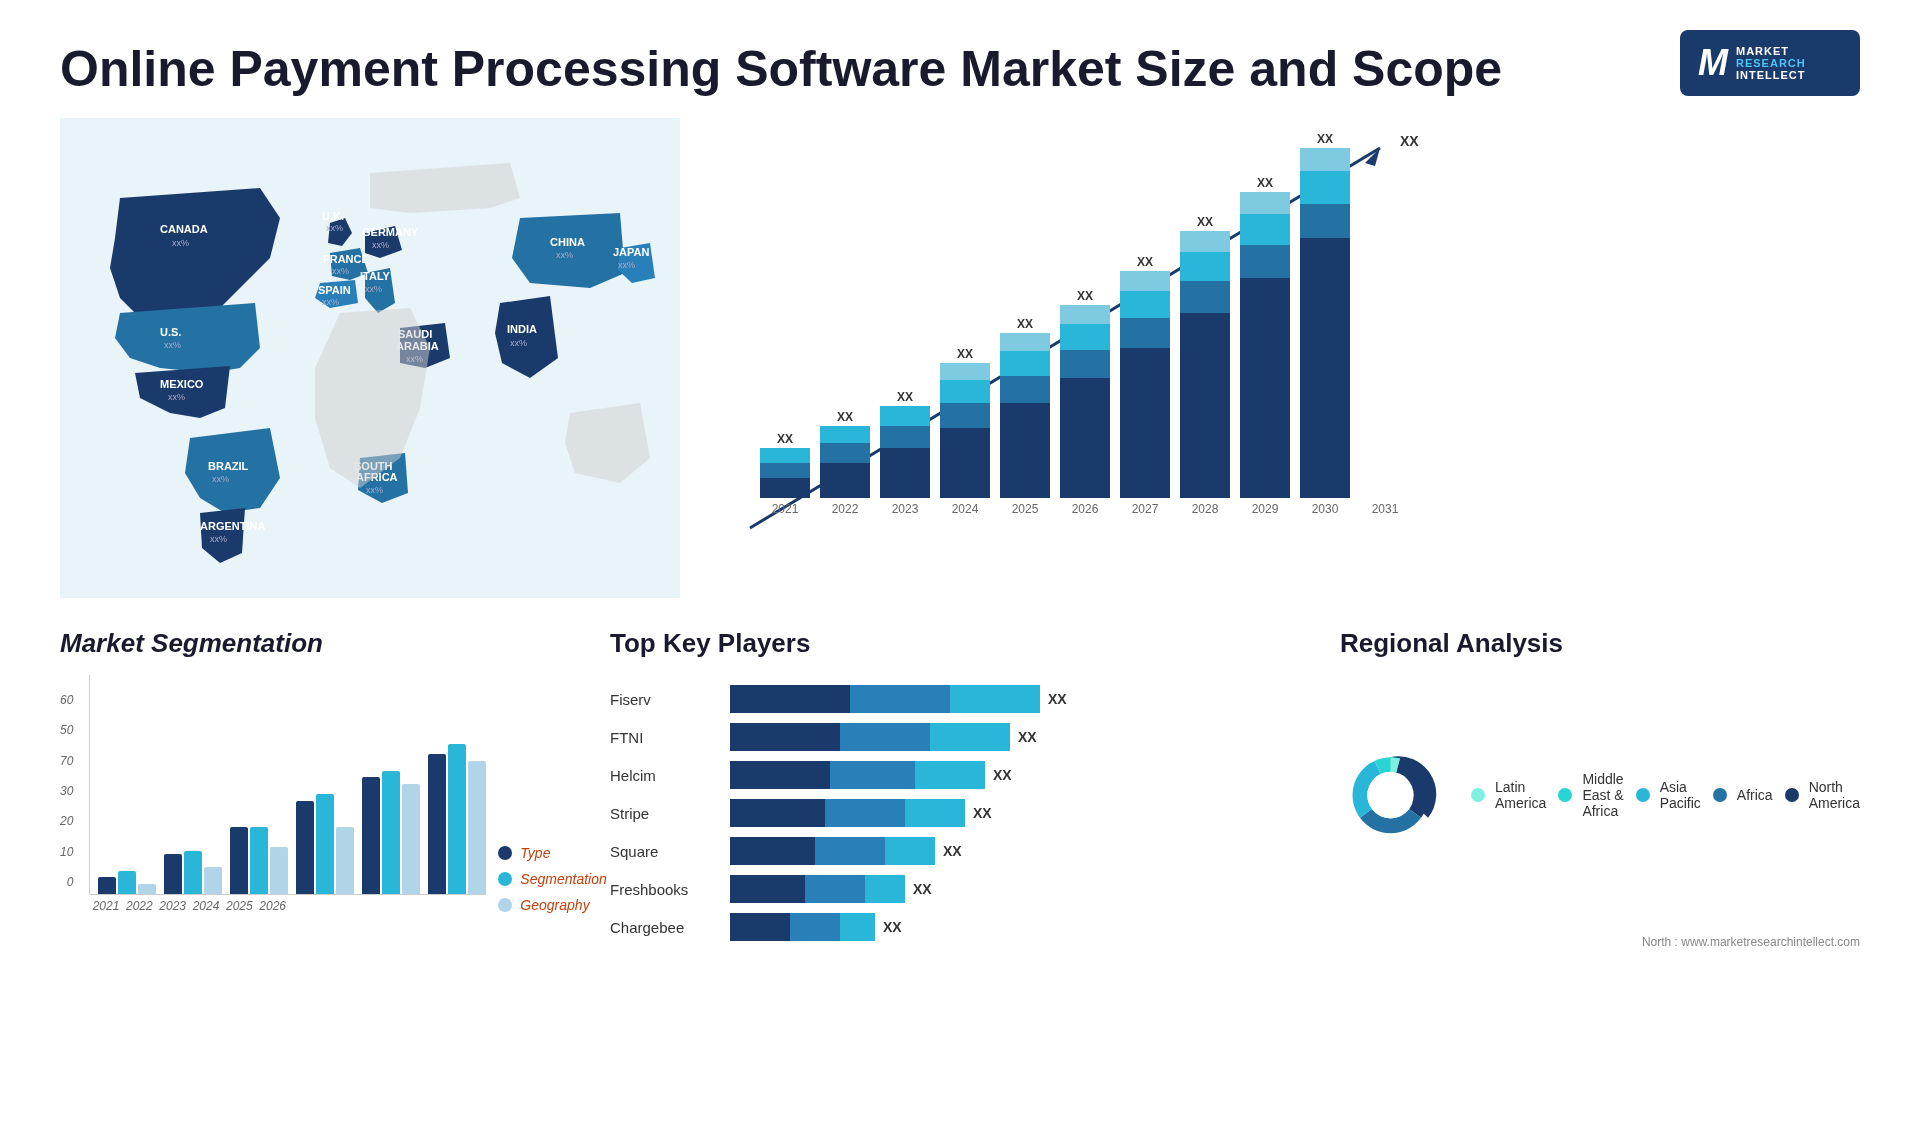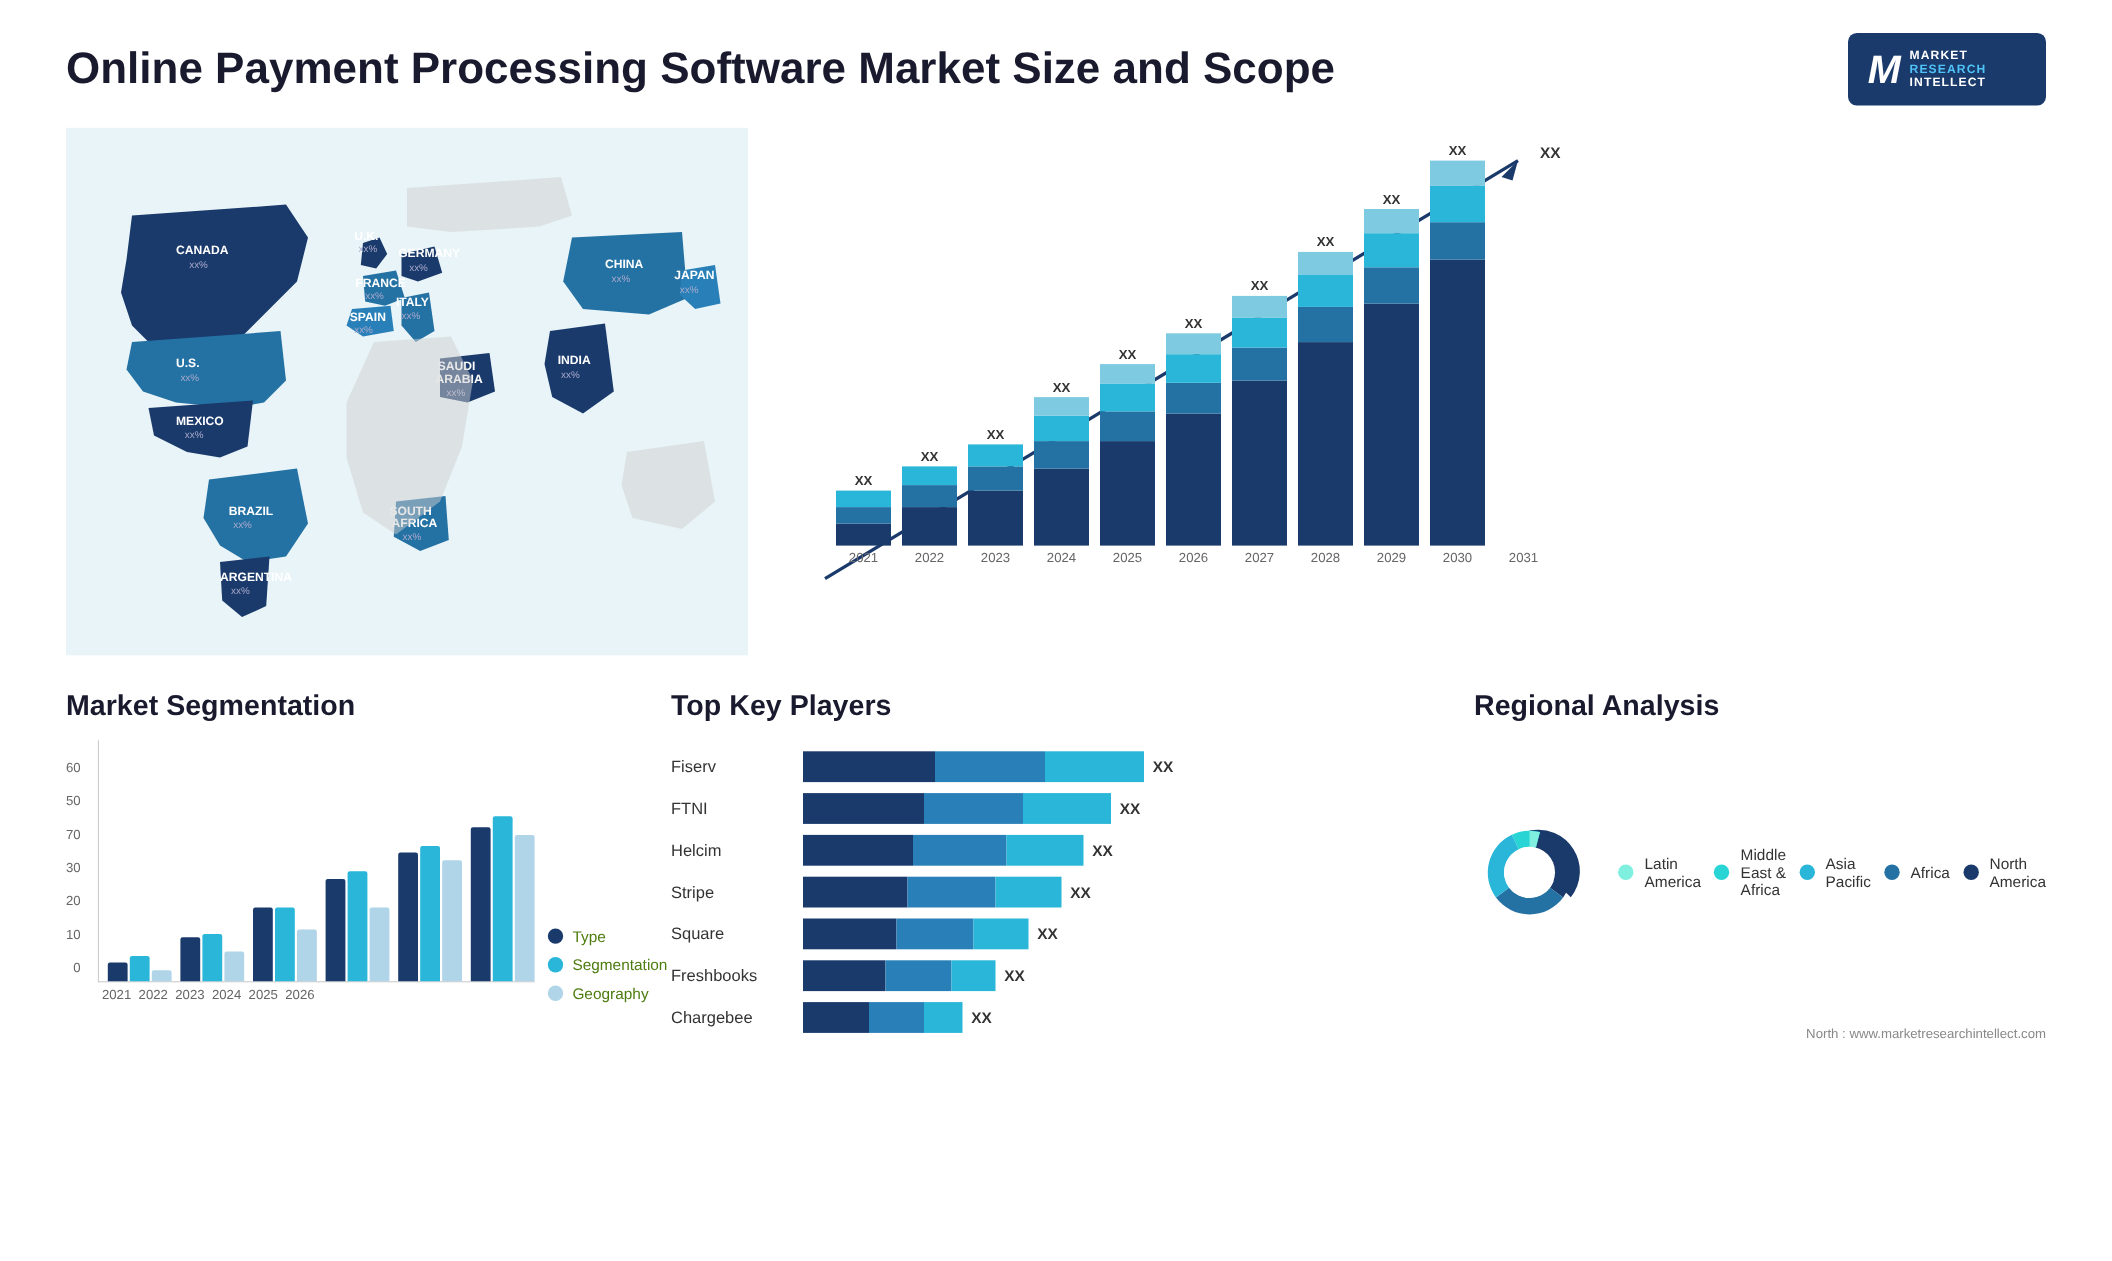--- a/index.html
+++ b/index.html
@@ -20,21 +20,21 @@
 
     
     .header {
       display: flex;
       justify-content: space-between;
       align-items: flex-start;
       margin-bottom: 20px;
     }
 
     .page-title {
-      font-size: 40px;
+      font-size: 50px;
       font-weight: 600;
       color: #1a1a2e;
       margin-top: 10px;
     }
 
     .logo-box {
       background: #1a3a6b;
       color: #fff;
       padding: 12px 18px;
       border-radius: 8px;
@@ -95,20 +95,21 @@
       grid-column: 1 / -1;
       display: grid;
       grid-template-columns: 520px 1fr 520px;
       gap: 30px;
       margin-top: 10px;
     }
 
     
     .segmentation-section {
       background: #fff;
+      font-style: italic;
     }
 
     .section-title {
       font-size: 26px;
       font-weight: 700;
       color: #1a1a2e;
       margin-bottom: 16px;
     }
 
     .seg-legend {
@@ -116,21 +117,21 @@
       flex-direction: column;
       gap: 10px;
       justify-content: center;
     }
 
     .legend-item {
       display: flex;
       align-items: center;
       gap: 8px;
       font-size: 14px;
-      color: #4d7c0f;
+      color: #c2410c;
     }
 
     .legend-dot {
       width: 14px;
       height: 14px;
       border-radius: 50%;
     }
 
     .dot-type { background: #1a3a6b; }
     .dot-application { background: #29b6d8; }

